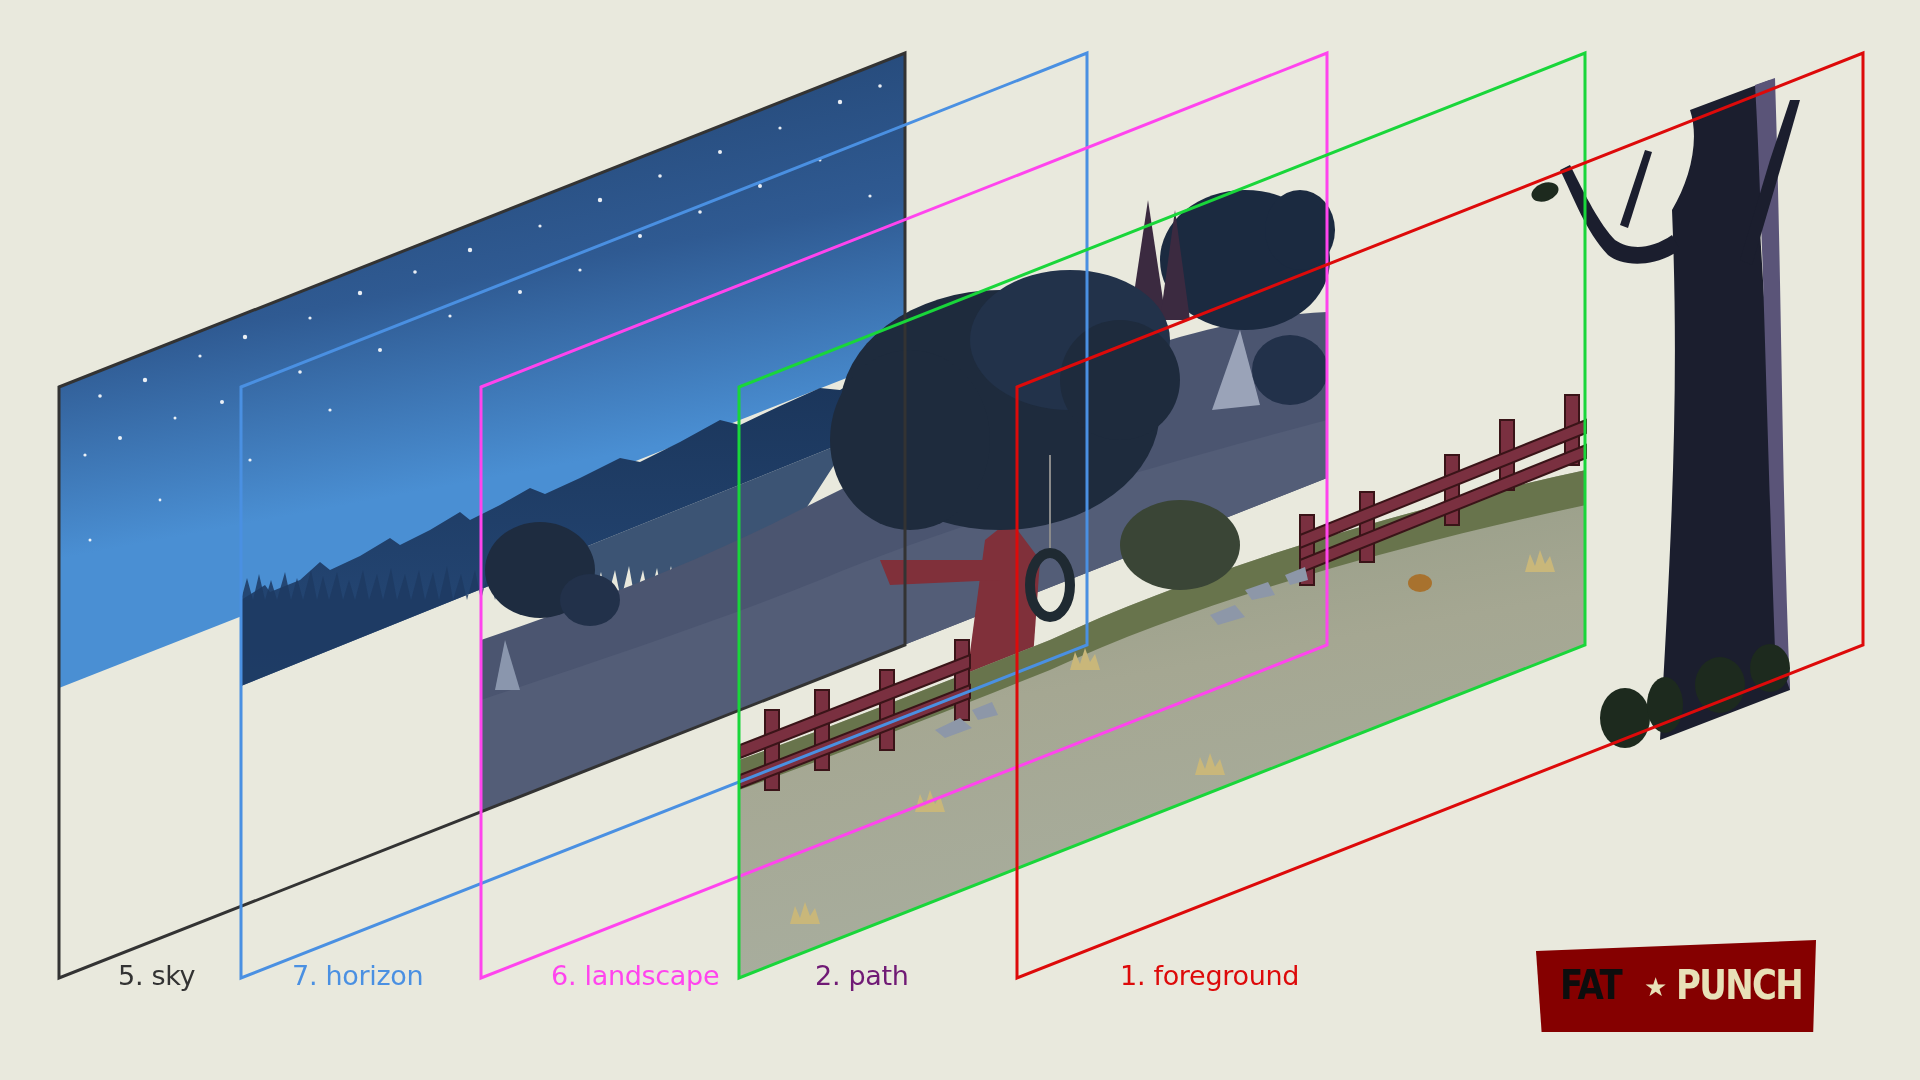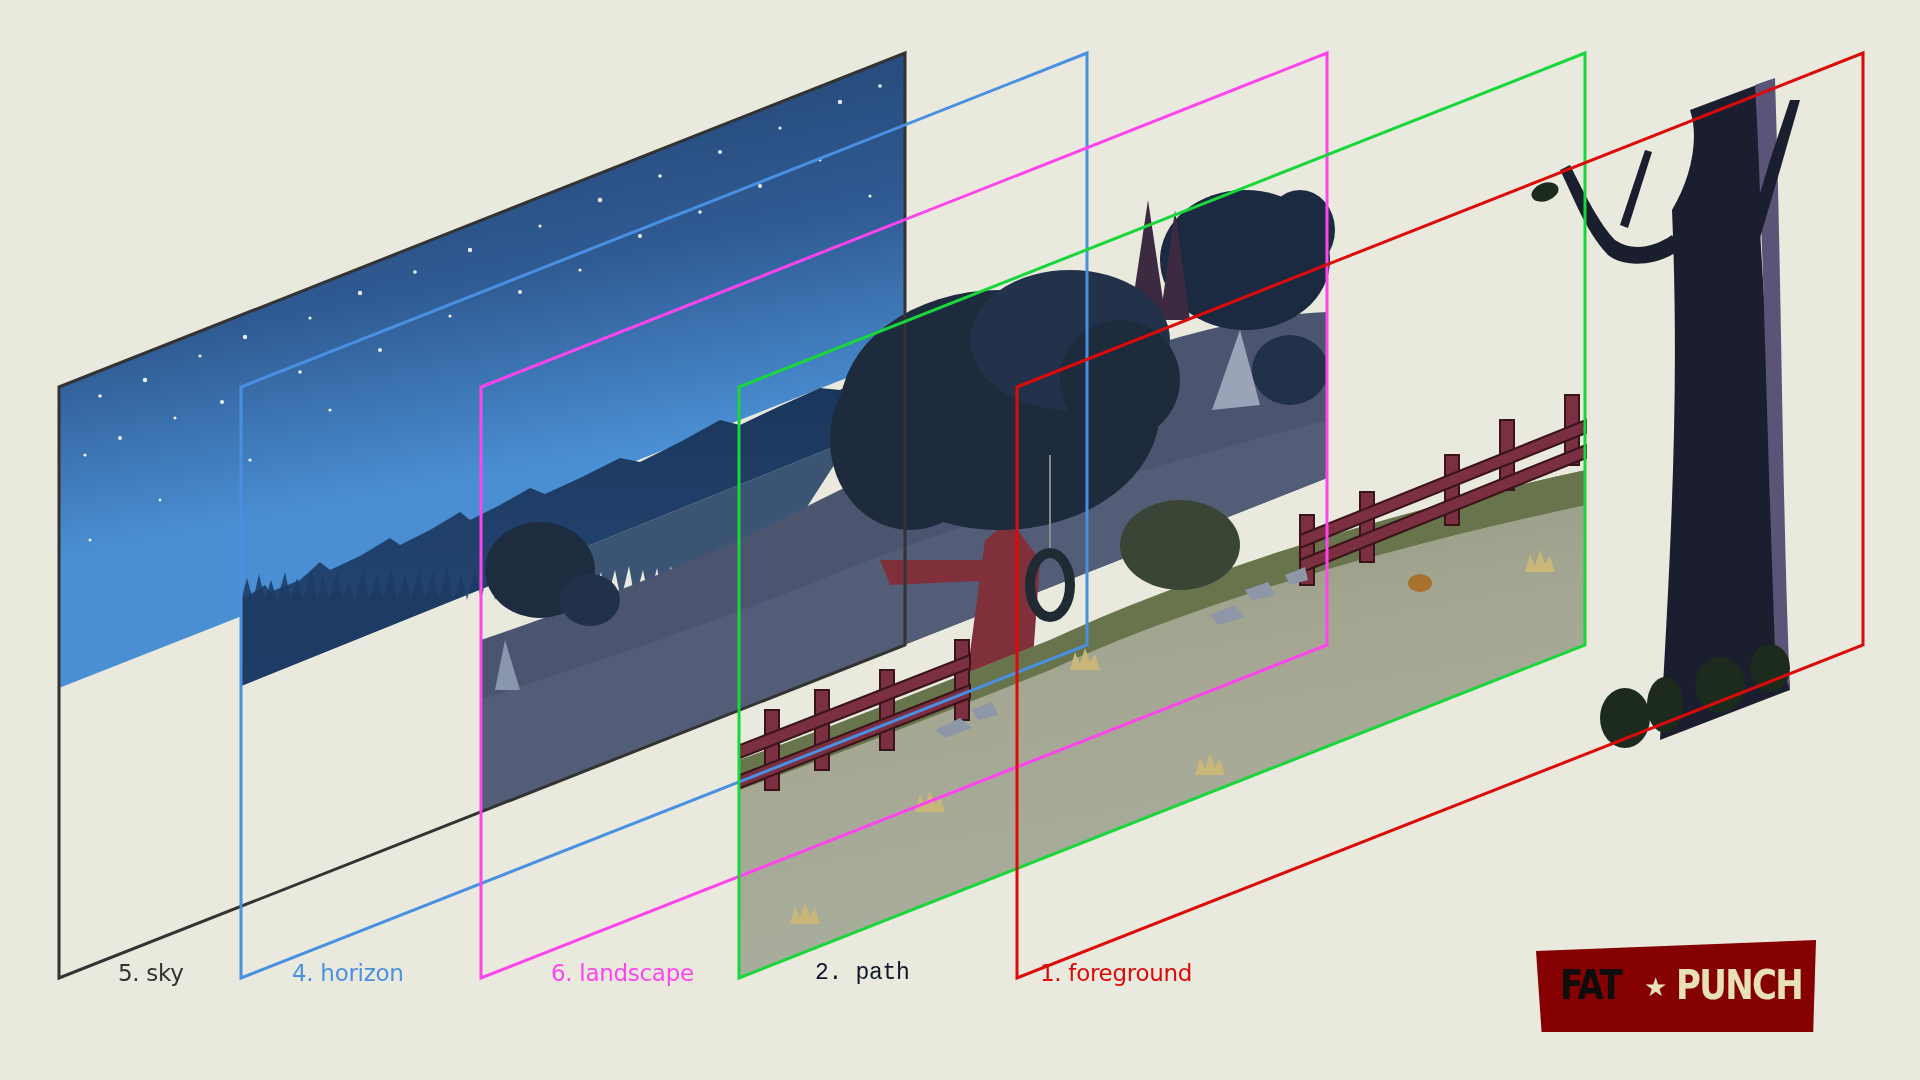--- a/index.html
+++ b/index.html
@@ -1,19 +1,19 @@
 <!DOCTYPE html>
 <html><head>
 <meta charset="utf-8">
 <style>
   html, body { margin:0; padding:0; }
   body { width:1920px; height:1080px; background:#e9e9dd; overflow:hidden; position:relative;
          font-family:"DejaVu Sans", "Liberation Sans", sans-serif; }
   #scene { position:absolute; left:0; top:0; width:1920px; height:1080px; }
-  .layer-label { position:absolute; font-size:23px; letter-spacing:-0.3px; white-space:nowrap; }
+  .layer-label { position:absolute; font-size:27px; letter-spacing:-0.3px; white-space:nowrap; }
   #logo { position:absolute; left:1536px; top:940px; width:280px; height:92px; }
   #logo .plate { position:absolute; inset:0; background:#850000;
      clip-path: polygon(0 12%, 100% 0, 99% 100%, 2% 100%); }
   #logo .word { position:absolute; top:22px; font-family:"DejaVu Sans", sans-serif; font-weight:bold;
      font-size:40px; letter-spacing:-2px; transform:scaleX(0.85); transform-origin:left top; }
   #logo .fat { left:24px; color:#0d0d0d; }
   #logo .star { position:absolute; left:108px; top:32px; font-size:26px; color:#e8e1b8; }
   #logo .punch { left:140px; color:#e8e1b8; }
 </style>
 </head>
@@ -176,24 +176,24 @@
       <polygon points="59,387 905,53 905,645 59,978" fill="none" stroke="#333333" stroke-width="3"></polygon>
       <polygon points="241,387 1087,53 1087,645 241,978" fill="none" stroke="#4a90e2" stroke-width="3"></polygon>
       <polygon points="481,387 1327,53 1327,645 481,978" fill="none" stroke="#ff44ee" stroke-width="3"></polygon>
       <polygon points="739,387 1585,53 1585,645 739,978" fill="none" stroke="#19d63a" stroke-width="3"></polygon>
       <polygon points="1017,387 1863,53 1863,645 1017,978" fill="none" stroke="#dd0a0a" stroke-width="3"></polygon>
     </g>
 </svg>
 
 <div id="labels">
   <div class="layer-label" style="left: 118px; top: 960px; color: rgb(51, 51, 51);">5. sky</div>
-  <div class="layer-label" style="left: 292px; top: 960px; color: rgb(74, 144, 226);">4. horizon</div>
+  <div class="layer-label" style="left: 292px; top: 960px; color: rgb(74, 144, 226);">7. horizon</div>
   <div class="layer-label" style="left: 551px; top: 960px; color: rgb(255, 68, 238);">6. landscape</div>
-  <div class="layer-label" style="left: 815px; top: 960px; color: #0f172a; font-family: Liberation Mono, monospace;">2. path</div>
-  <div class="layer-label" style="left: 1040px; top: 960px; color: rgb(221, 10, 10);">1. foreground</div>
+  <div class="layer-label" style="left: 815px; top: 960px; color: #701a75;">2. path</div>
+  <div class="layer-label" style="left: 1120px; top: 960px; color: rgb(221, 10, 10);">1. foreground</div>
 </div>
 
 <div id="logo">
   <div class="plate"></div>
   <span class="word fat">FAT</span>
   <span class="star">★</span>
   <span class="word punch">PUNCH</span>
 </div>
 
 </body></html>

